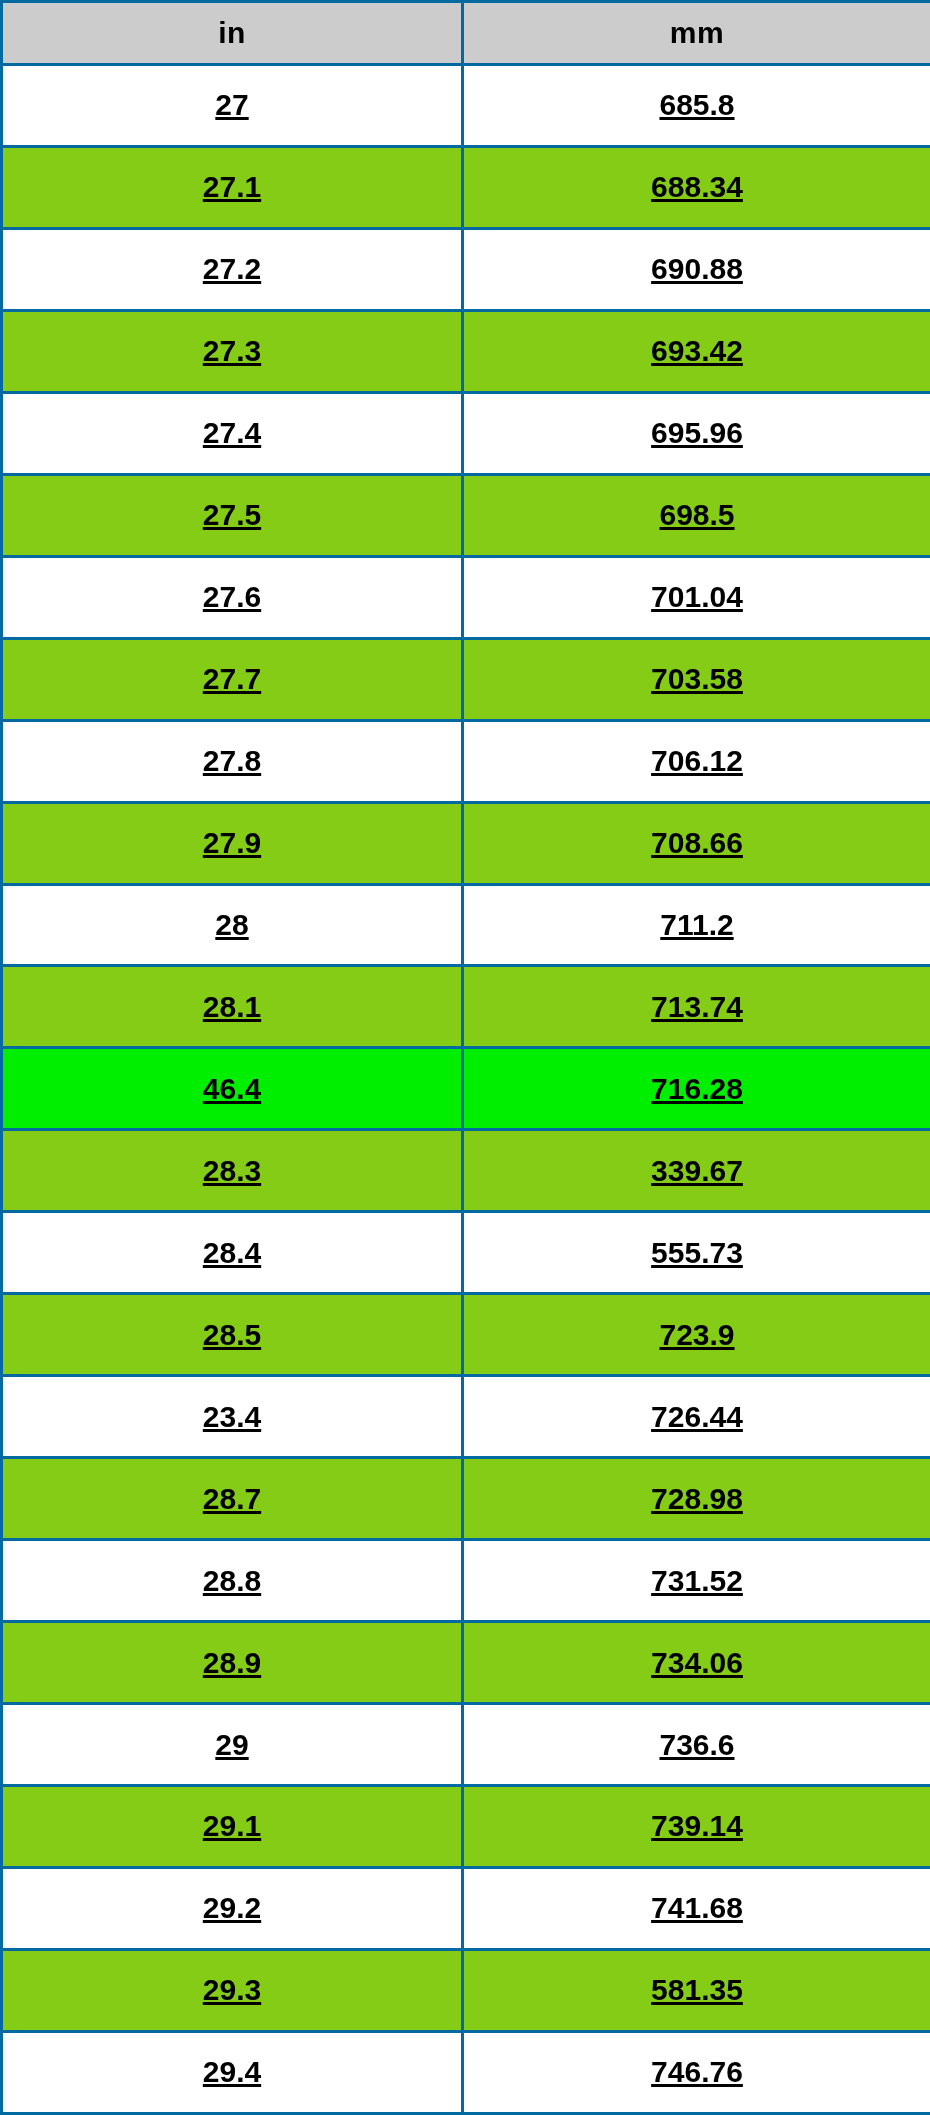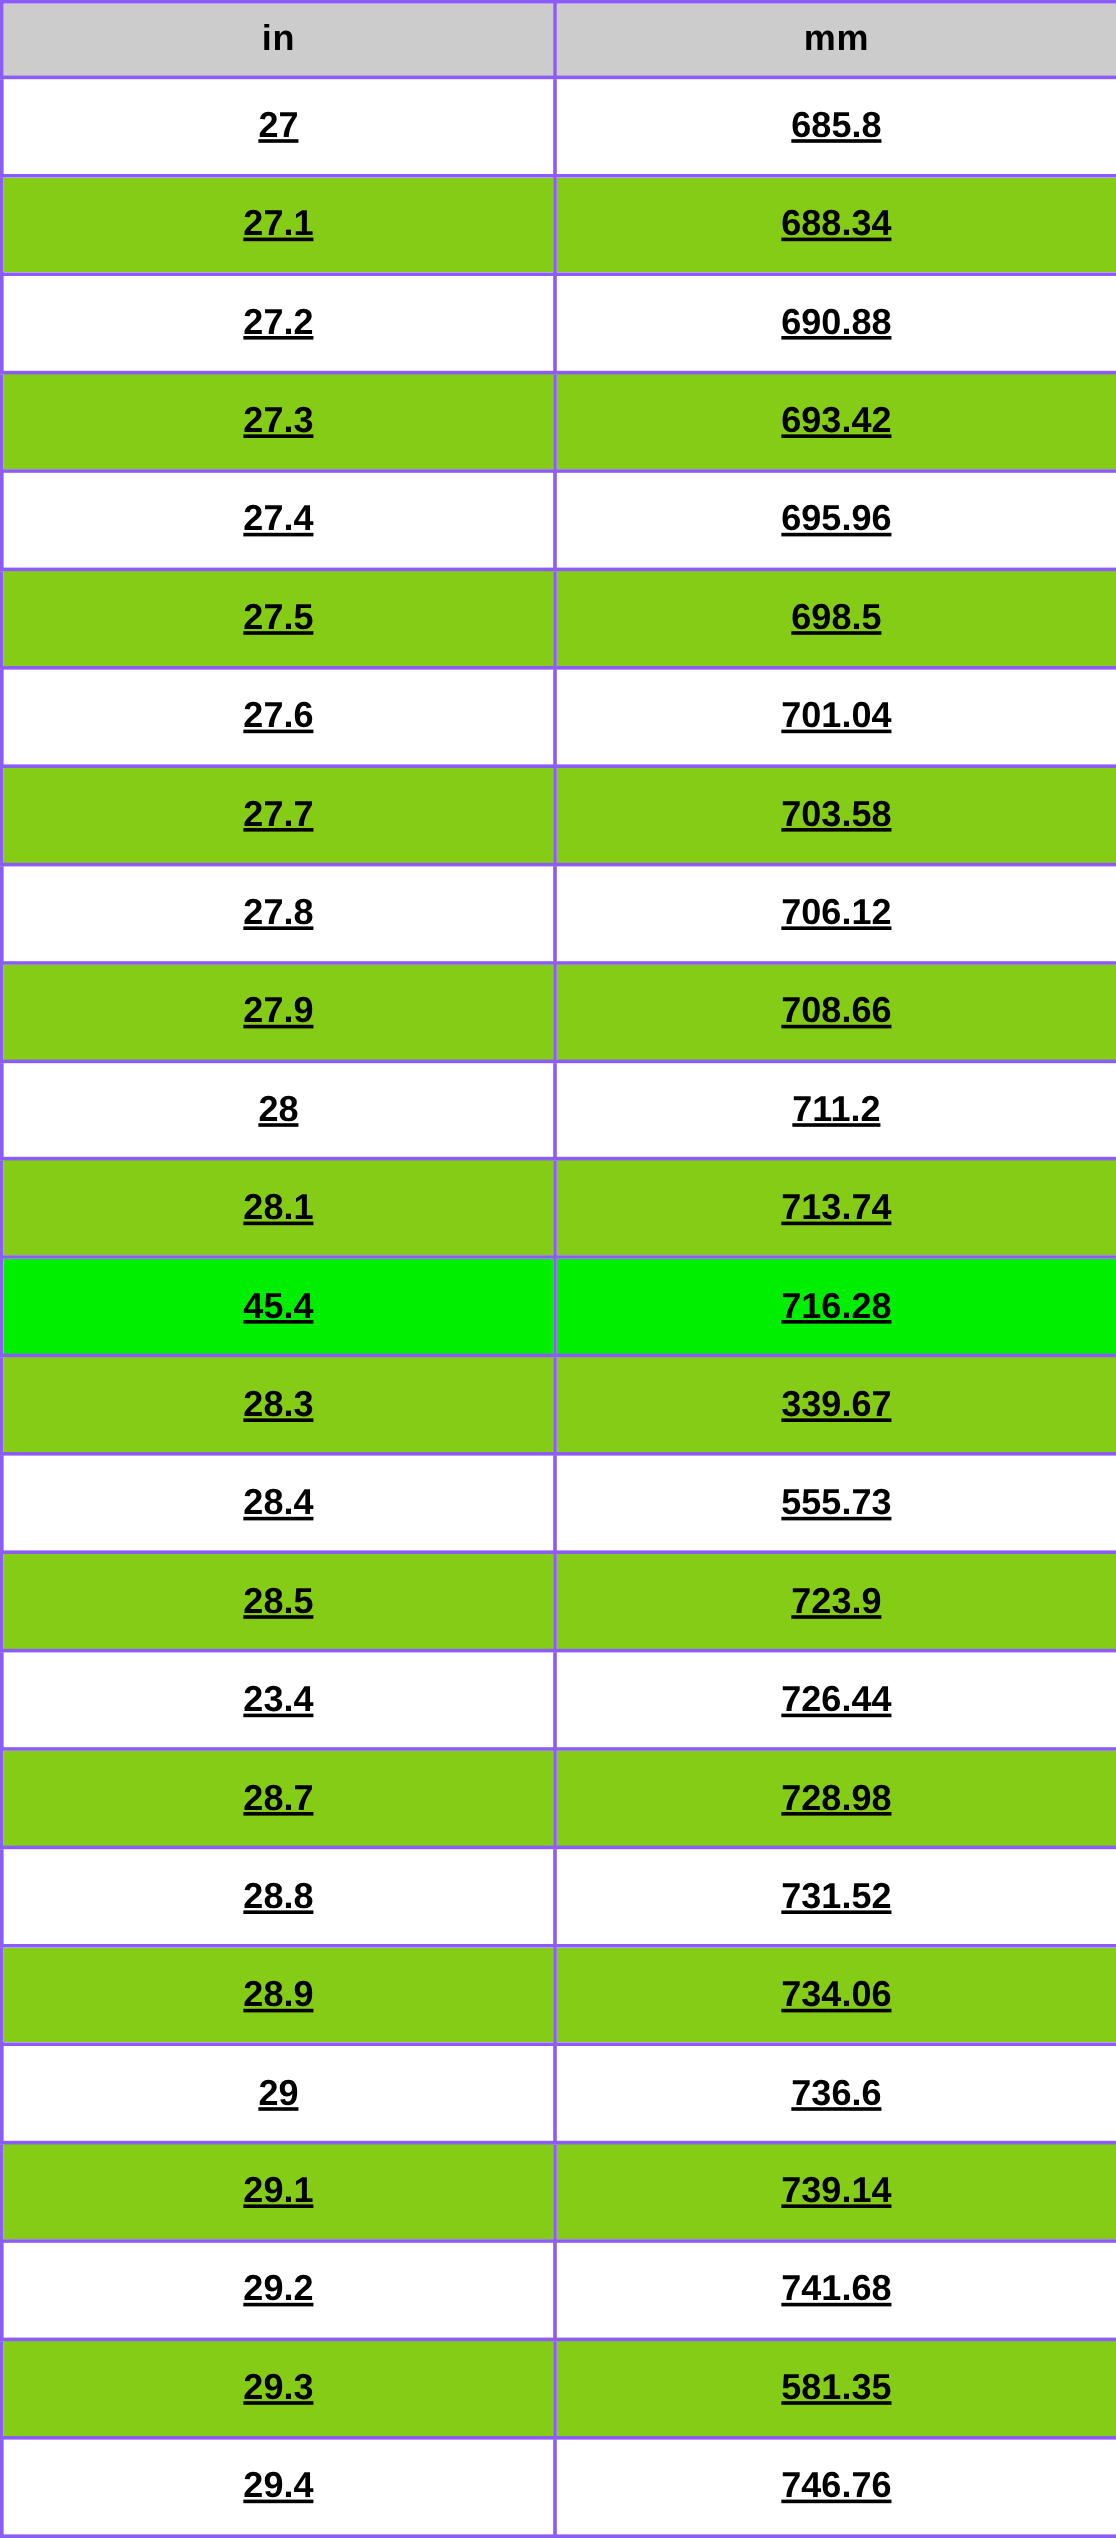--- a/index.html
+++ b/index.html
@@ -17,21 +17,21 @@
     width: 930px;
     height: 2115px;
     border-collapse: collapse;
     table-layout: fixed;
   }
   #conversion-table col.col-from { width: 461px; }
   #conversion-table col.col-to   { width: 469px; }
 
   #conversion-table th,
   #conversion-table td {
-    border: 3px solid #8b5cf6;
+    border: 3px solid #0369a1;
     text-align: center;
     vertical-align: middle;
     font-weight: bold;
     color: #000000;
     padding: 0;
     overflow: hidden;
     white-space: nowrap;
   }
 
   #conversion-table thead th {
@@ -108,21 +108,21 @@
       </tr>
       <tr class="row-odd">
         <td>28</td>
         <td>711.2</td>
       </tr>
       <tr class="row-even">
         <td>28.1</td>
         <td>713.74</td>
       </tr>
       <tr class="row-highlight">
-        <td>45.4</td>
+        <td>46.4</td>
         <td>716.28</td>
       </tr>
       <tr class="row-even">
         <td>28.3</td>
         <td>339.67</td>
       </tr>
       <tr class="row-odd">
         <td>28.4</td>
         <td>555.73</td>
       </tr>

